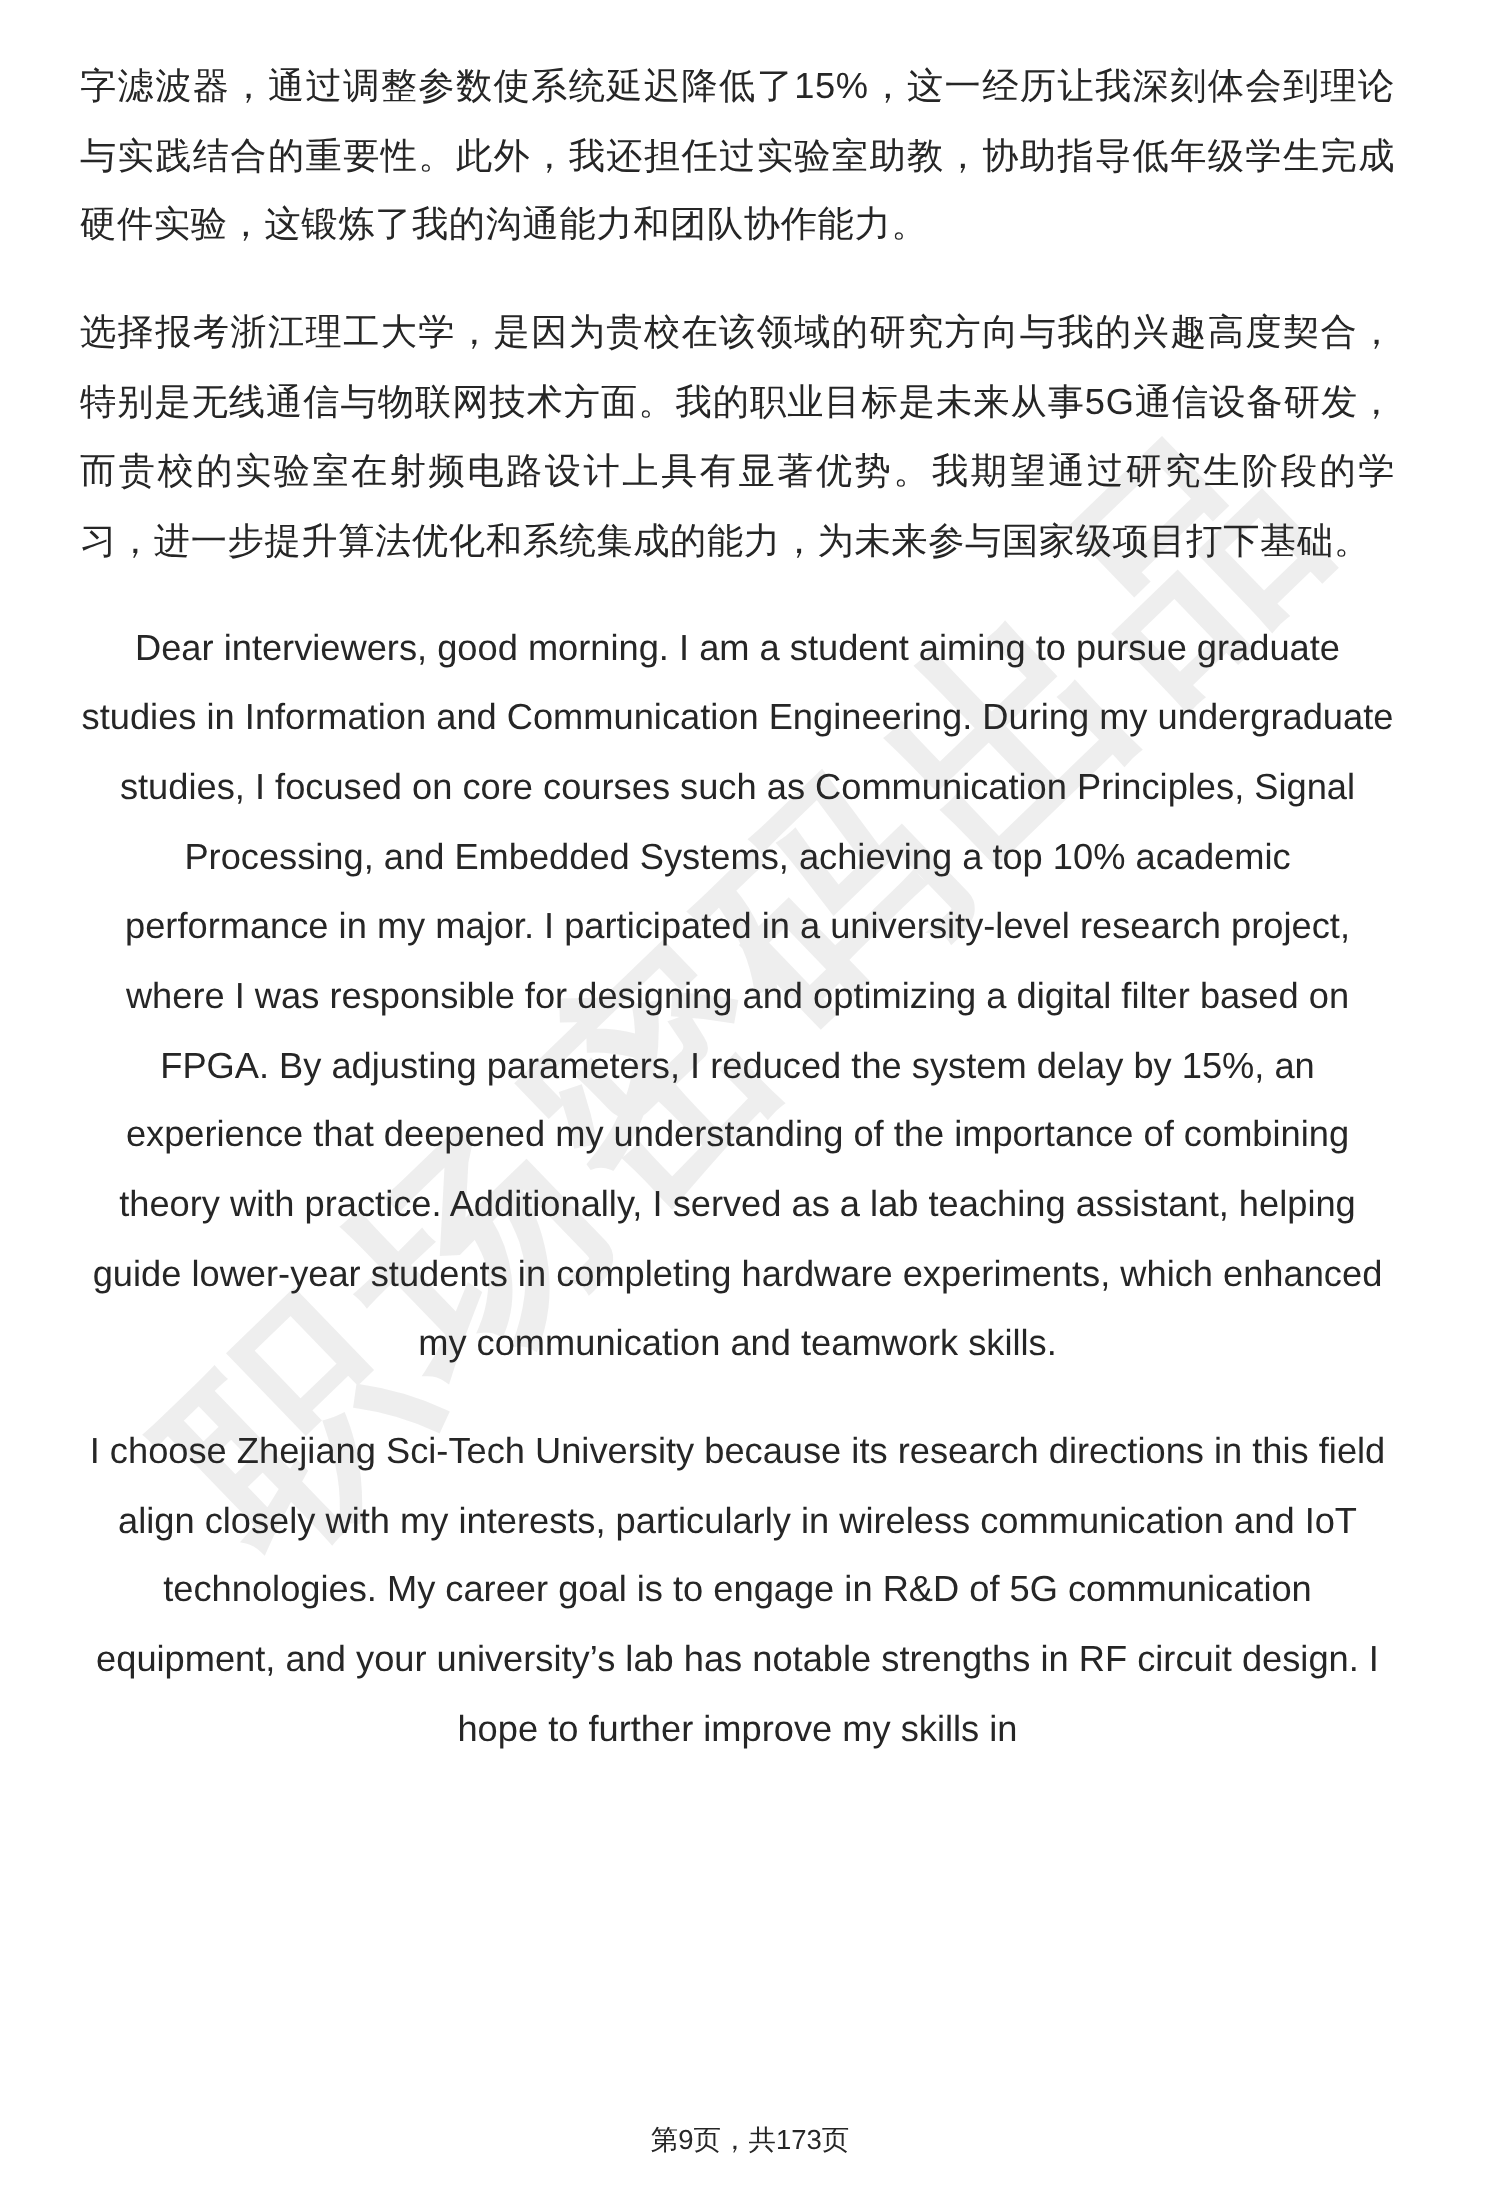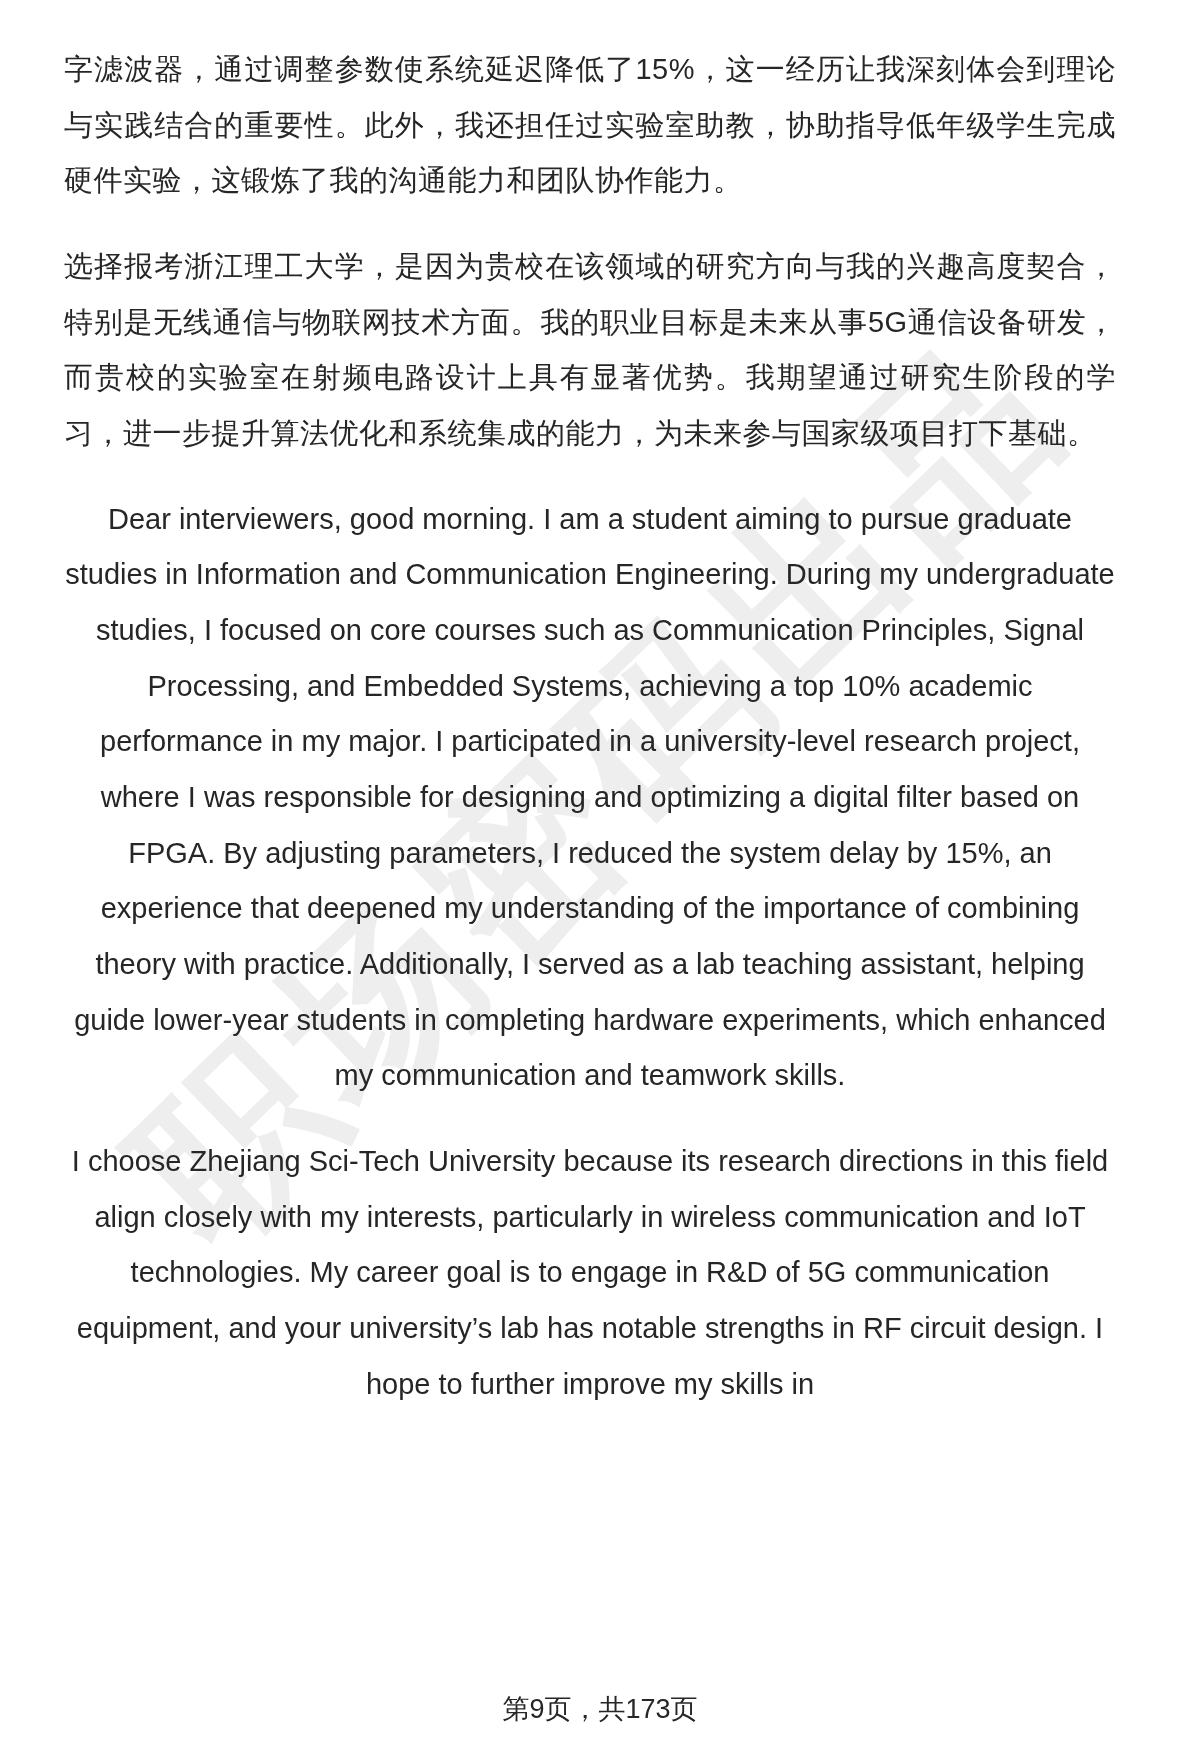--- a/index.html
+++ b/index.html
@@ -51,21 +51,21 @@
   }
   p.en-first {
     margin-top: 0;
   }
   .footer {
     position: absolute;
     bottom: 28px;
     left: 0;
     width: 100%;
     text-align: center;
-    font-size: 27px;
+    font-size: 22px;
     color: #262626;
     z-index: 1;
   }
 </style>
 </head>
 <body>
 
 <div class="page">
 
   <div class="watermark">职场密码出品</div>

